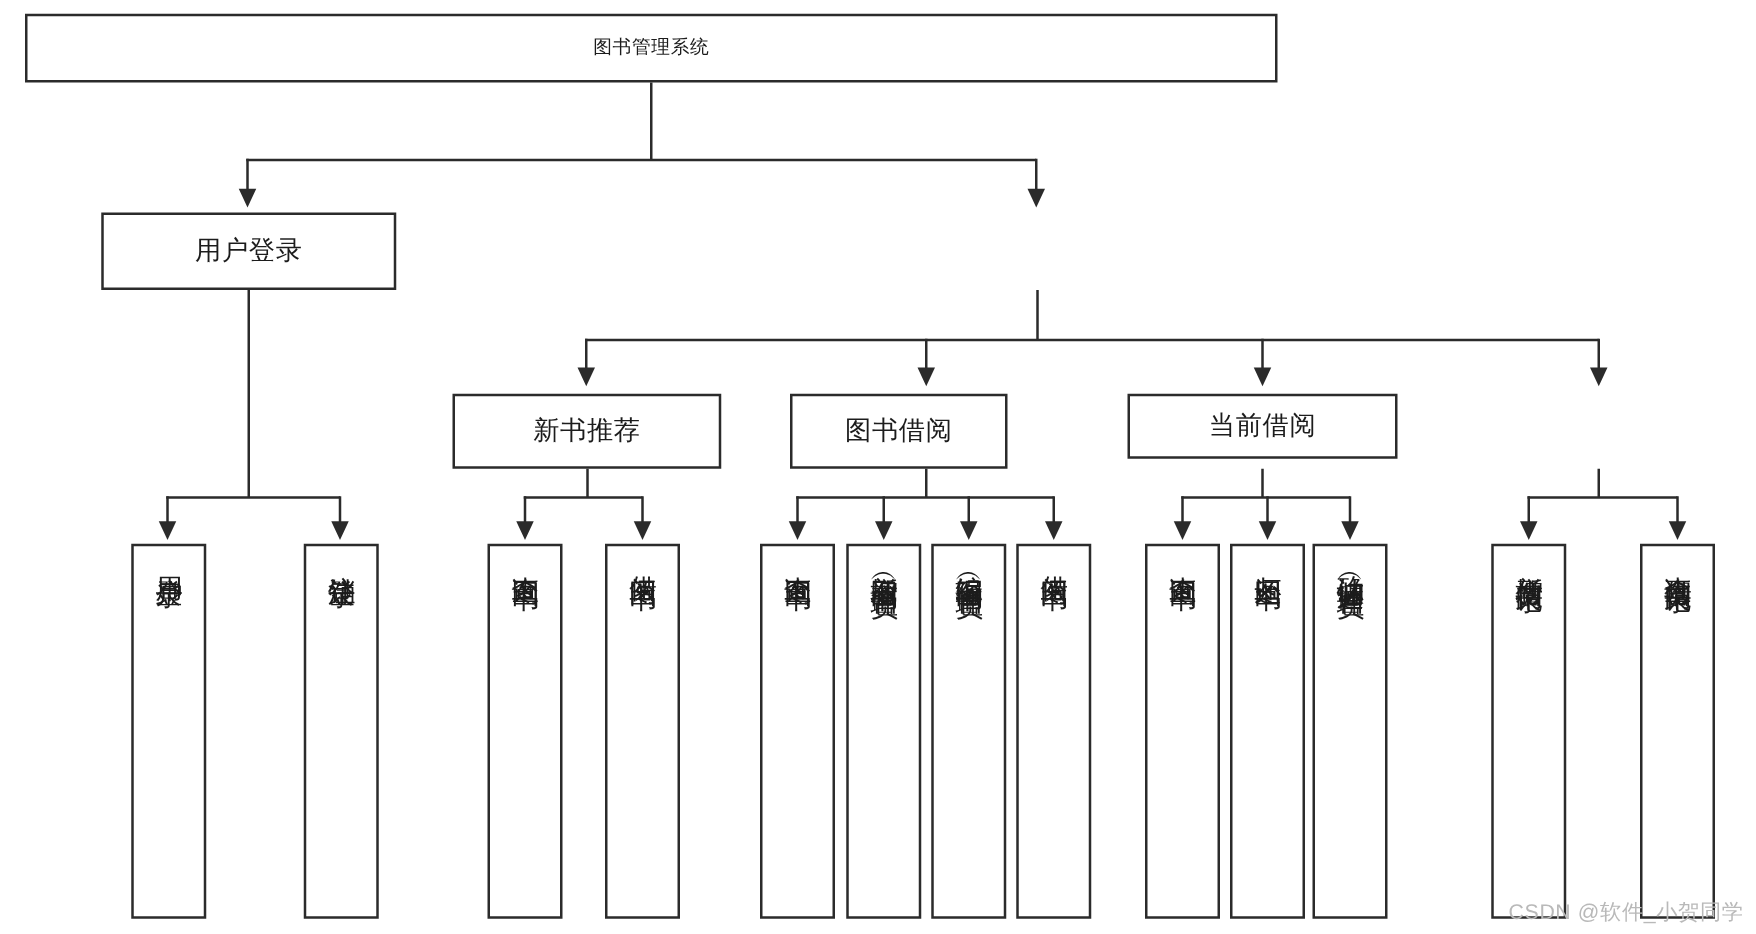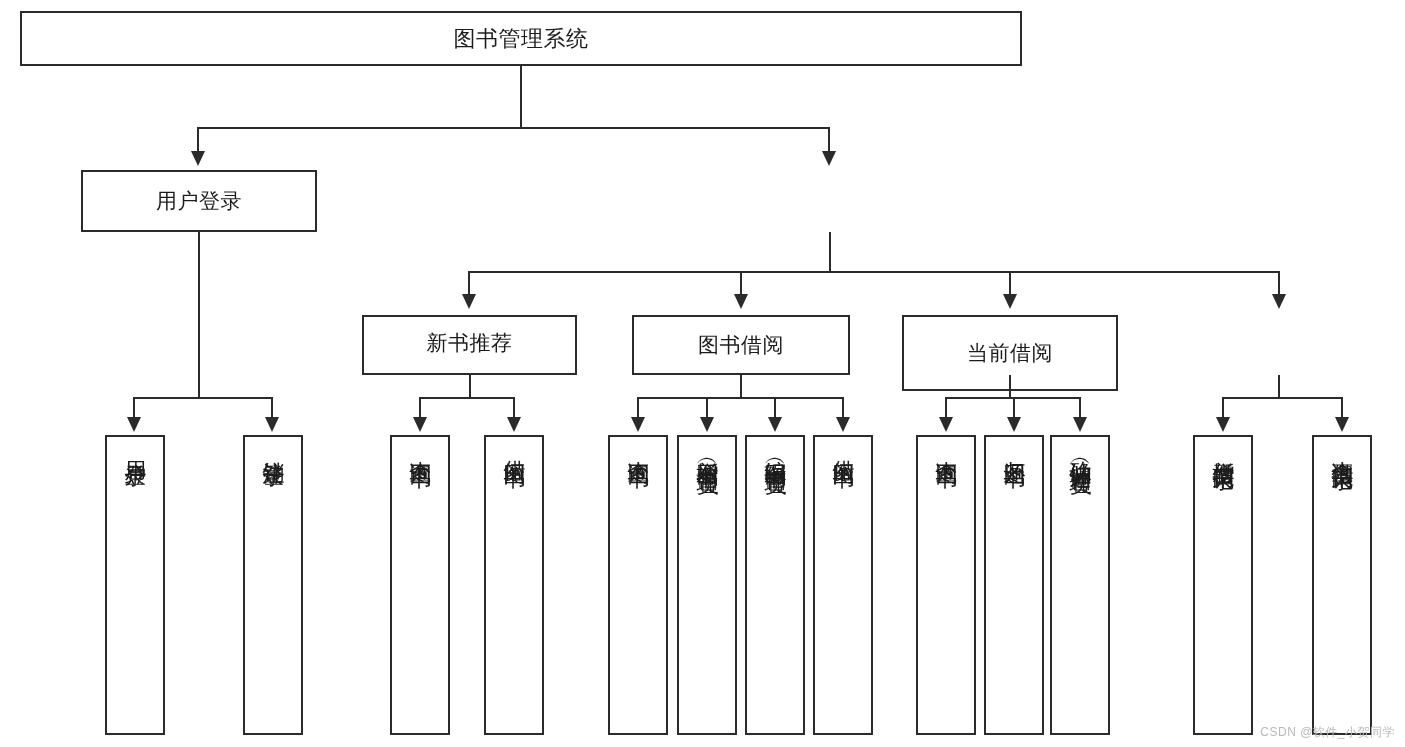--- a/index.html
+++ b/index.html
@@ -31,21 +31,21 @@
     text-align:center;
     line-height:1.18;
     letter-spacing:0.5px;
     white-space:pre-line;
   }
   
   .node.horiz .label{
     writing-mode:horizontal-tb;
     font-size:21px;
   }
-  .node.root .label{font-size:22px;font-family:Liberation Serif, serif;}
+  .node.root .label{font-size:15px;font-family:Liberation Serif, serif;}
   
   .node.vert{
     align-items:flex-start;
     justify-content:center;
     padding-top:6px;
   }
   .node.vert .label{
     writing-mode:vertical-rl;
     text-orientation:upright;
     font-size:22px;
@@ -64,21 +64,21 @@
     width:0;height:0;
     border-left:7px solid transparent;
     border-right:7px solid transparent;
     border-top:15px solid #2b2b2b;
   }
   
   #watermark{
     position:absolute;
     right:10px;
     bottom:6px;
-    font-size:12px;
+    font-size:17px;
     color:#b9b9b9;
     letter-spacing:0.5px;
     white-space:nowrap;
     pointer-events:none;
   }
 </style>
 </head>
 <body>
 
 <div id="canvas">
@@ -116,29 +116,29 @@
 
   <div class="ln v" style="left:740px;top:271px;height:24px;"></div>
   <div class="arrow" style="left:734px;top:294px;"></div>
 
   <div class="ln v" style="left:1009px;top:271px;height:24px;"></div>
   <div class="arrow" style="left:1003px;top:294px;"></div>
 
   <div class="ln v" style="left:1278px;top:271px;height:24px;"></div>
   <div class="arrow" style="left:1272px;top:294px;"></div>
 
-  <div class="node horiz" style="left:362px;top:315px;width:215px;height:60px;font-family:Liberation Mono, monospace;">
+  <div class="node horiz" style="left:362px;top:315px;width:215px;height:60px;">
     <span class="label">新书推荐</span>
   </div>
 
-  <div class="node horiz" style="left:632px;top:315px;width:218px;height:60px;">
+  <div class="node horiz" style="left:632px;top:315px;width:174px;height:60px;">
     <span class="label">图书借阅</span>
   </div>
 
-  <div class="node horiz" style="left:902px;top:315px;width:216px;height:76px;">
+  <div class="node horiz" style="left:902px;top:315px;width:216px;height:52px;">
     <span class="label">当前借阅</span>
   </div>
 
 
   <div class="ln v" style="left:469px;top:375px;height:23px;"></div>
   <div class="ln h" style="left:419px;top:397px;width:95px;"></div>
   <div class="ln v" style="left:419px;top:397px;height:21px;"></div>
   <div class="arrow" style="left:413px;top:417px;"></div>
   <div class="ln v" style="left:513px;top:397px;height:21px;"></div>
   <div class="arrow" style="left:507px;top:417px;"></div>

